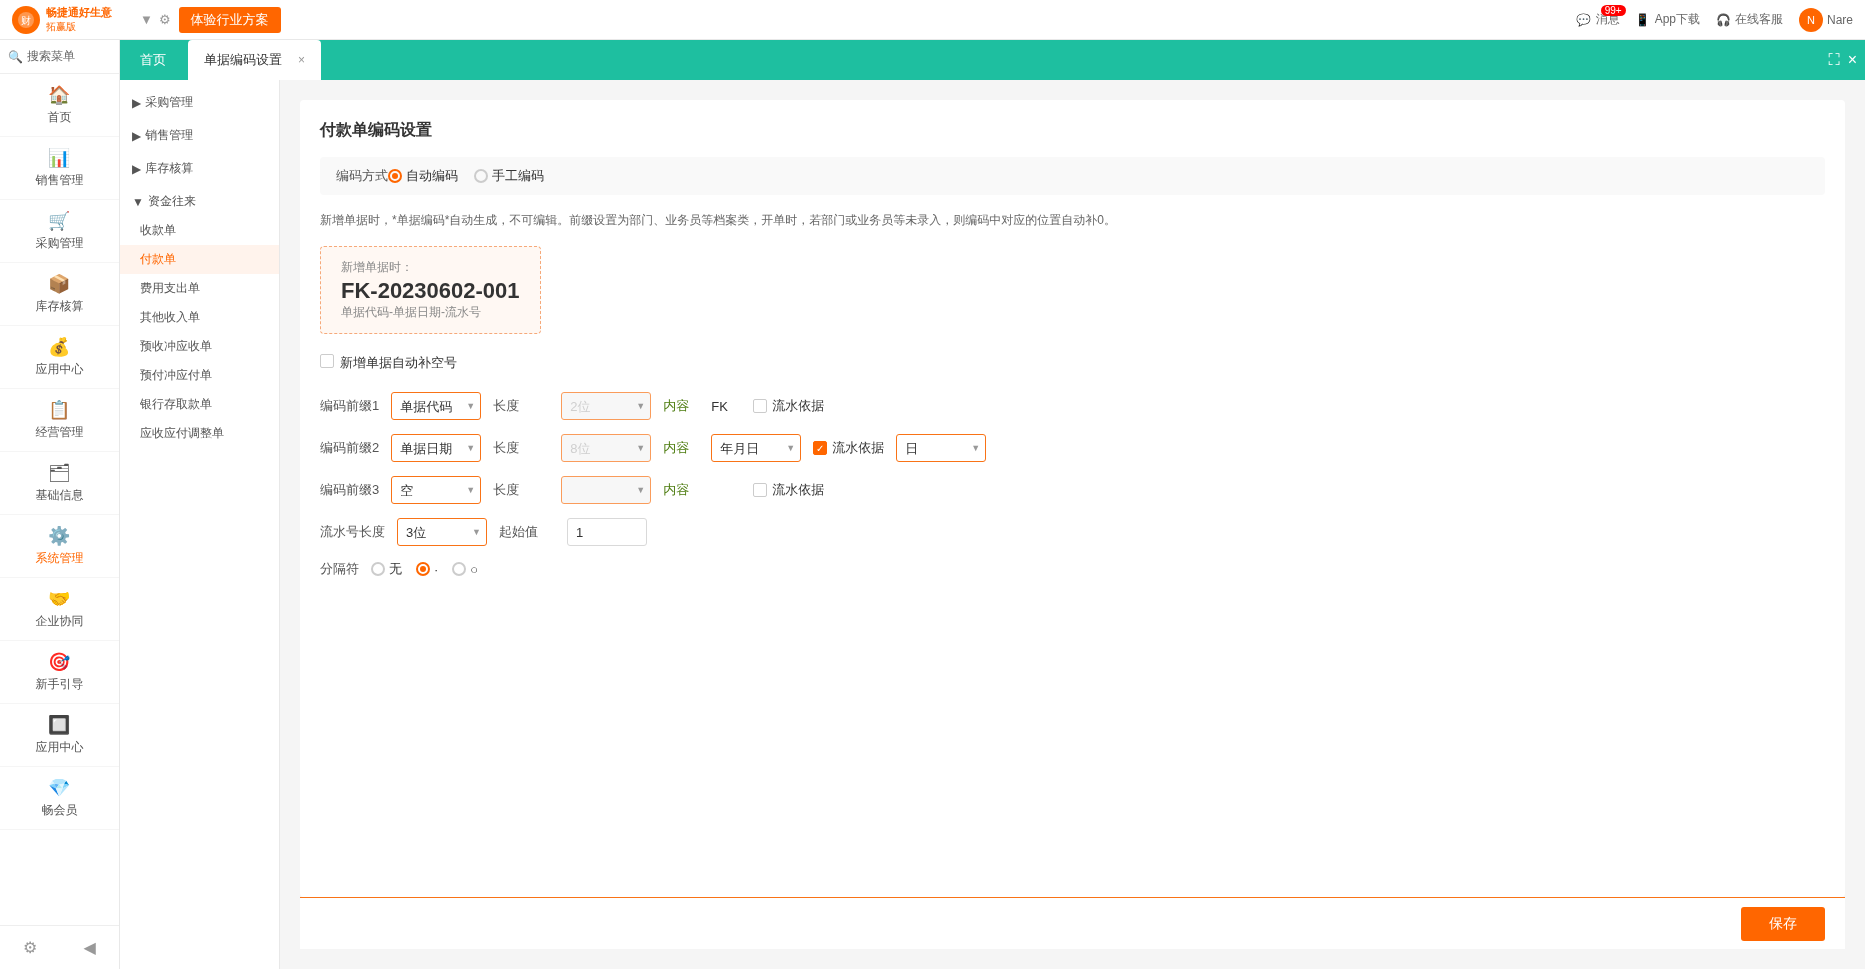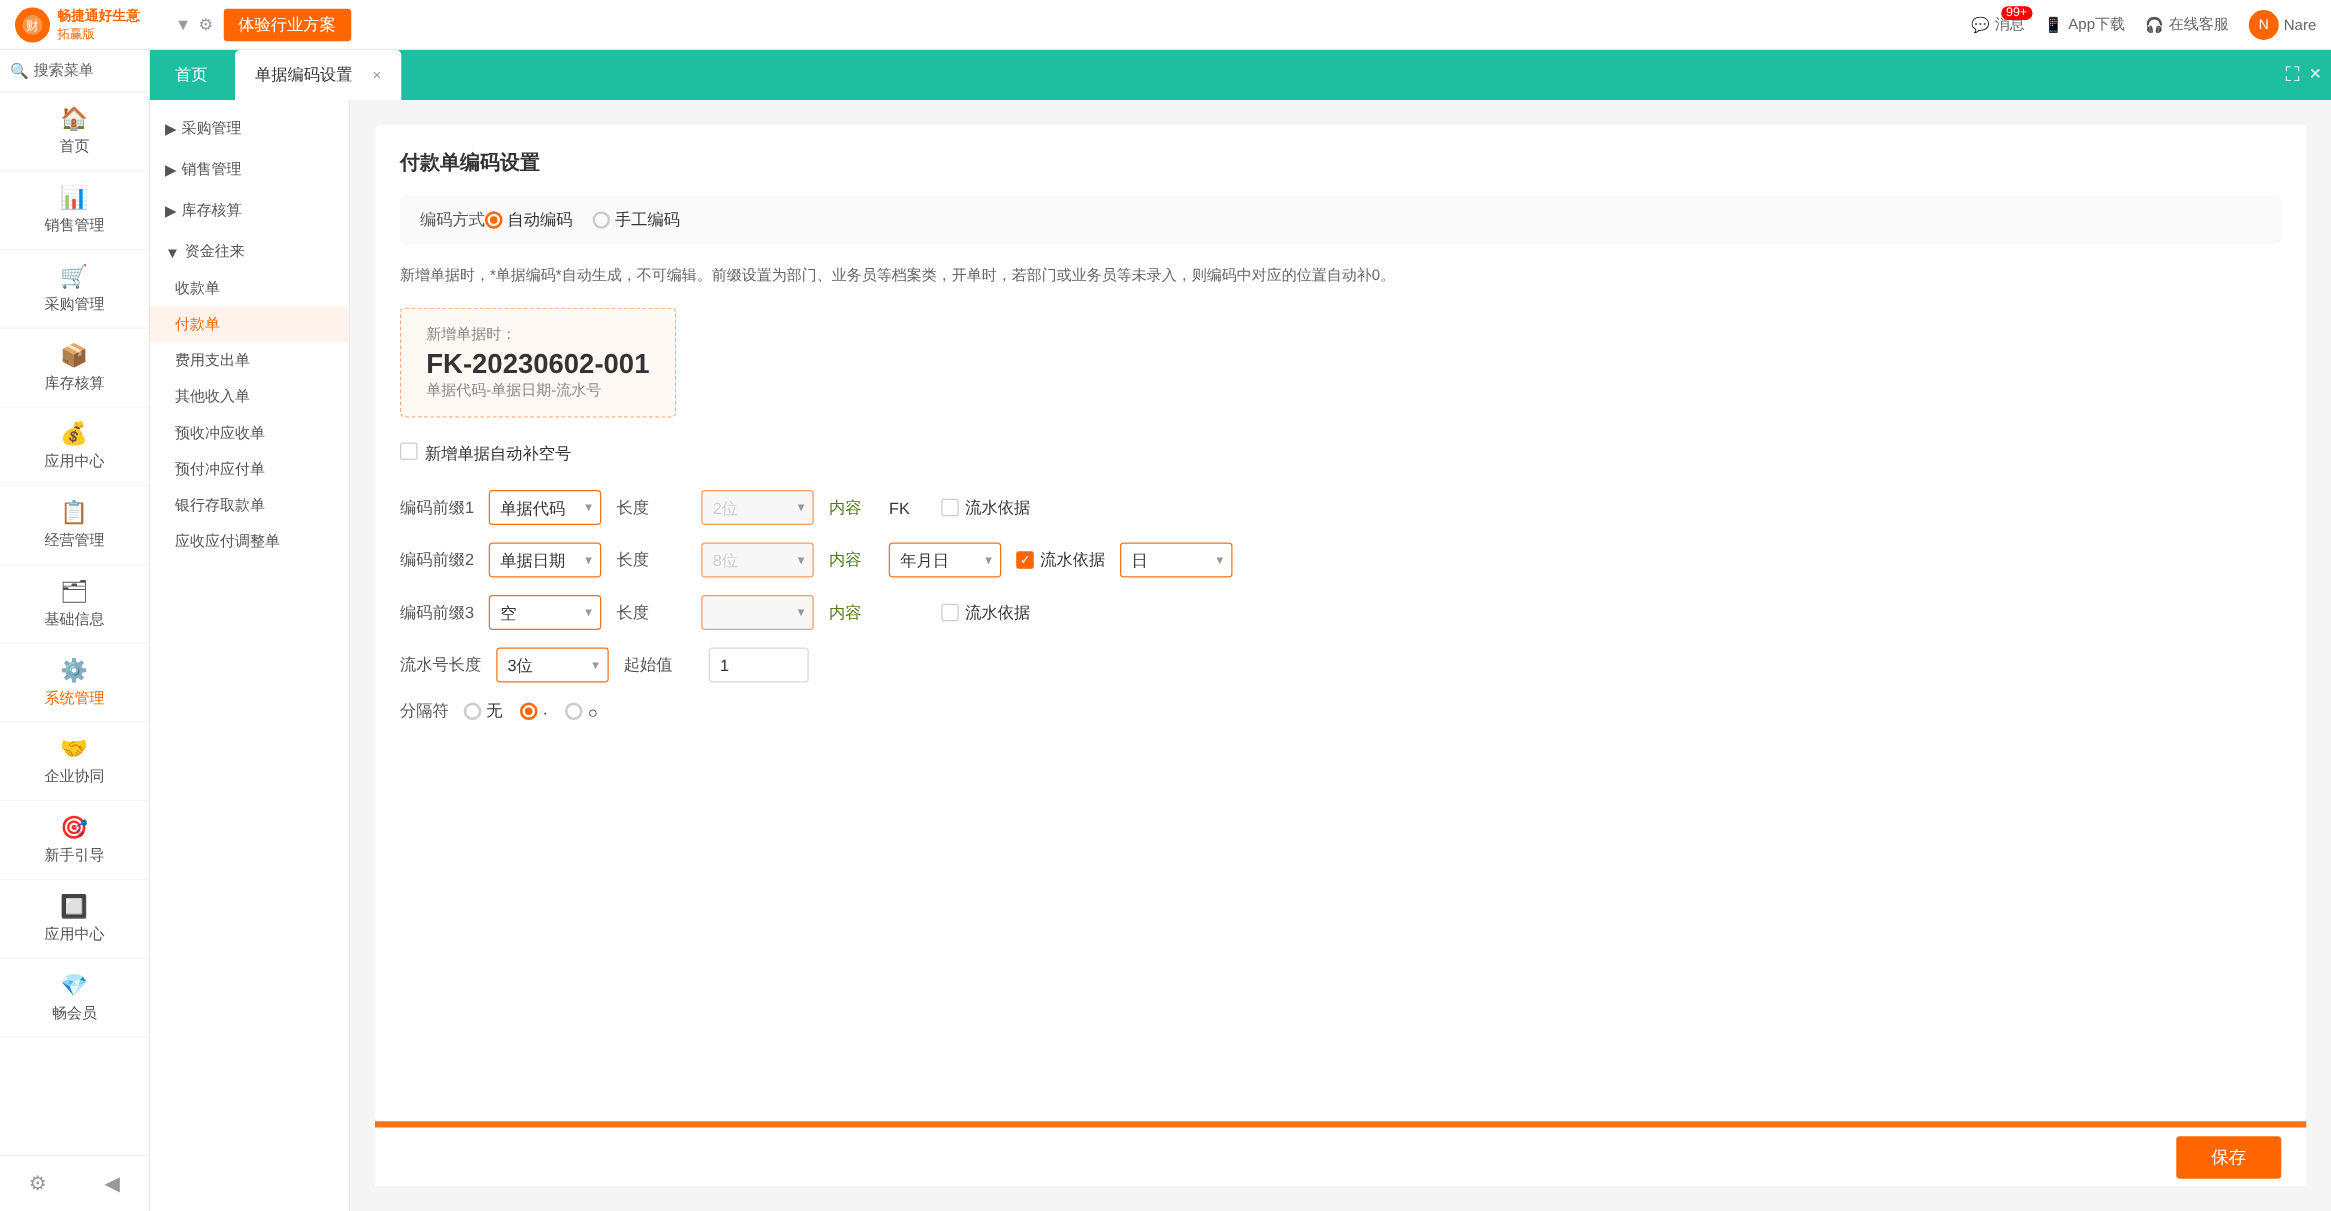--- a/index.html
+++ b/index.html
@@ -284,21 +284,21 @@
     
     .sep-row { display: flex; align-items: center; gap: 12px; margin-bottom: 14px; }
     .sep-label { color: #555; font-size: 13px; min-width: 36px; }
     .sep-radio-group { display: flex; align-items: center; gap: 14px; }
     .sep-radio { display: flex; align-items: center; gap: 4px; cursor: pointer; font-size: 13px; }
 
     
     .bottom-bar {
       height: 52px;
       background: #fff;
-      border-top: 5px solid #f97316;
+      border-top: 1px solid #f97316;
       display: flex;
       align-items: center;
       justify-content: flex-end;
       padding: 0 20px;
       flex-shrink: 0;
     }
     .save-btn {
       background: #f60;
       color: #fff;
       border: none;

